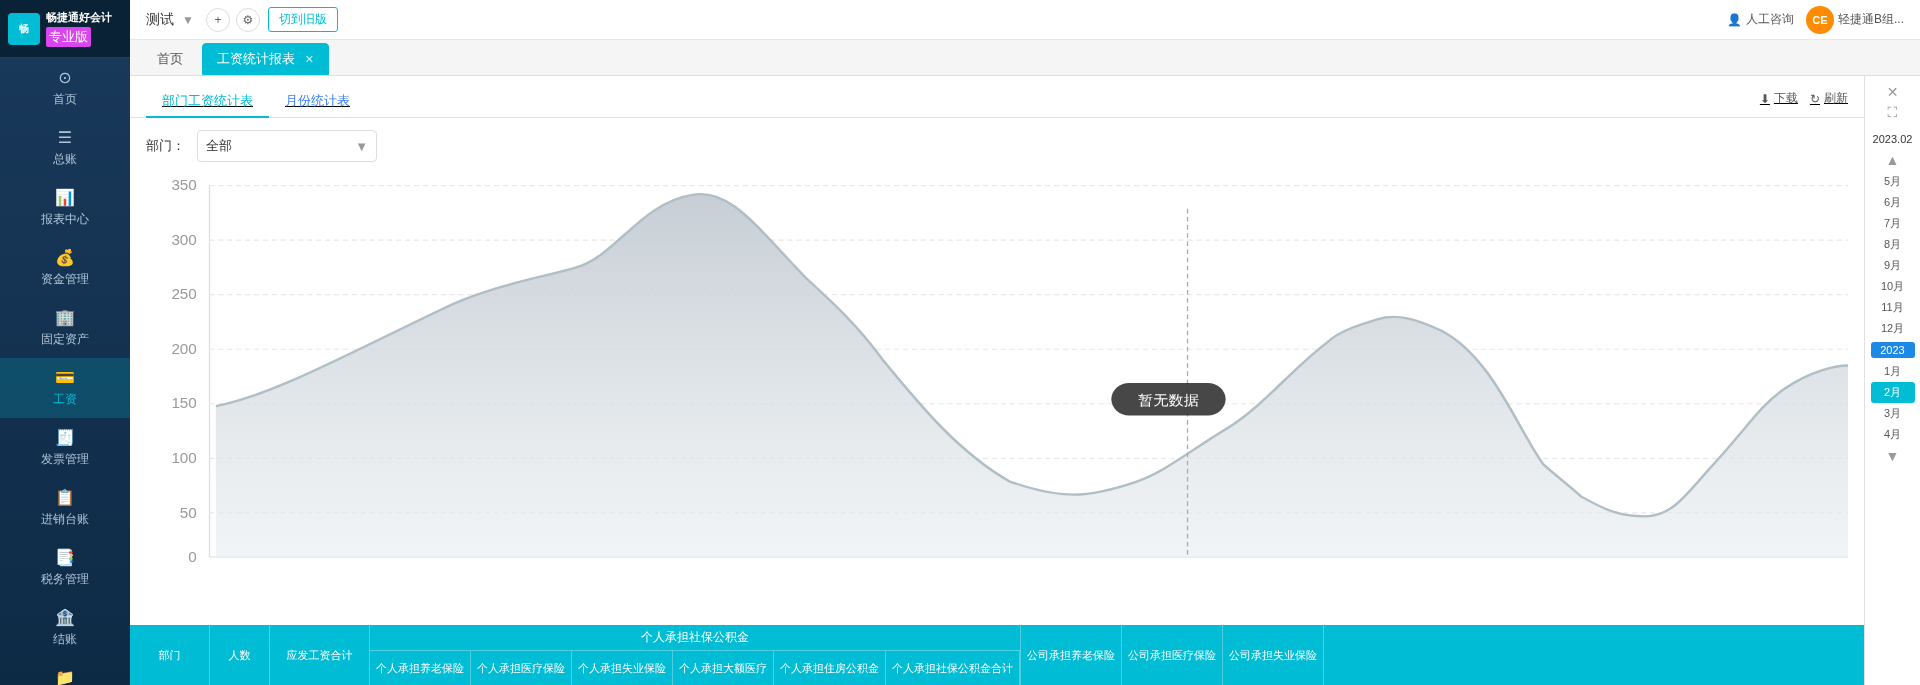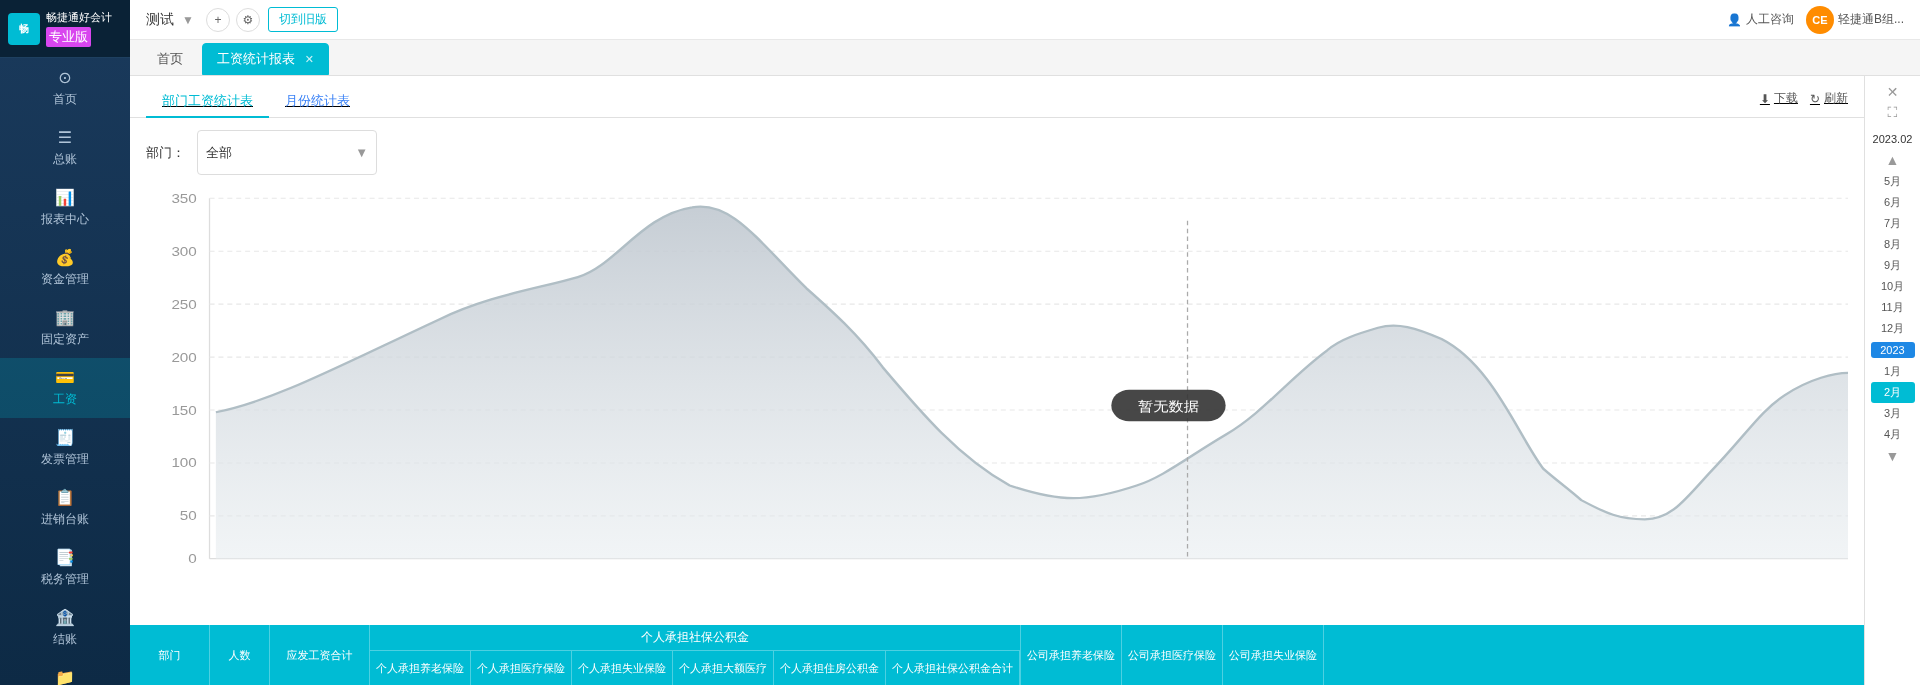--- a/index.html
+++ b/index.html
@@ -23,21 +23,21 @@
       gap: 6px;
       border-bottom: 1px solid #1e4060;
     }
     .sidebar-logo-icon {
       width: 32px; height: 32px;
       background: #00bcd4;
       border-radius: 4px;
       display: flex; align-items: center; justify-content: center;
       font-size: 10px; font-weight: bold; color: #fff;
     }
-    .sidebar-logo-text { font-size: 11px; line-height: 1.4; color: #fff; }
+    .sidebar-logo-text { font-size: 11px; line-height: 1.4; color: #fff; font-weight: bold; }
     .sidebar-logo-badge {
       font-size: 13px;
       background: #d946ef;
       color: #fff;
       padding: 1px 3px;
       border-radius: 2px;
       margin-top: 2px;
       display: inline-block;
     }
     .sidebar-nav { flex: 1; overflow-y: auto; }
@@ -240,21 +240,21 @@
     .filter-bar {
       display: flex;
       align-items: center;
       padding: 12px 16px;
       gap: 12px;
       flex-shrink: 0;
     }
     .filter-label { font-size: 13px; color: #333; }
     .filter-select {
       width: 180px;
-      height: 45px;
+      height: 32px;
       border: 1px solid #ddd;
       border-radius: 4px;
       padding: 0 8px;
       font-size: 13px;
       color: #333;
       background: #fff;
       cursor: pointer;
       display: flex;
       align-items: center;
       justify-content: space-between;

